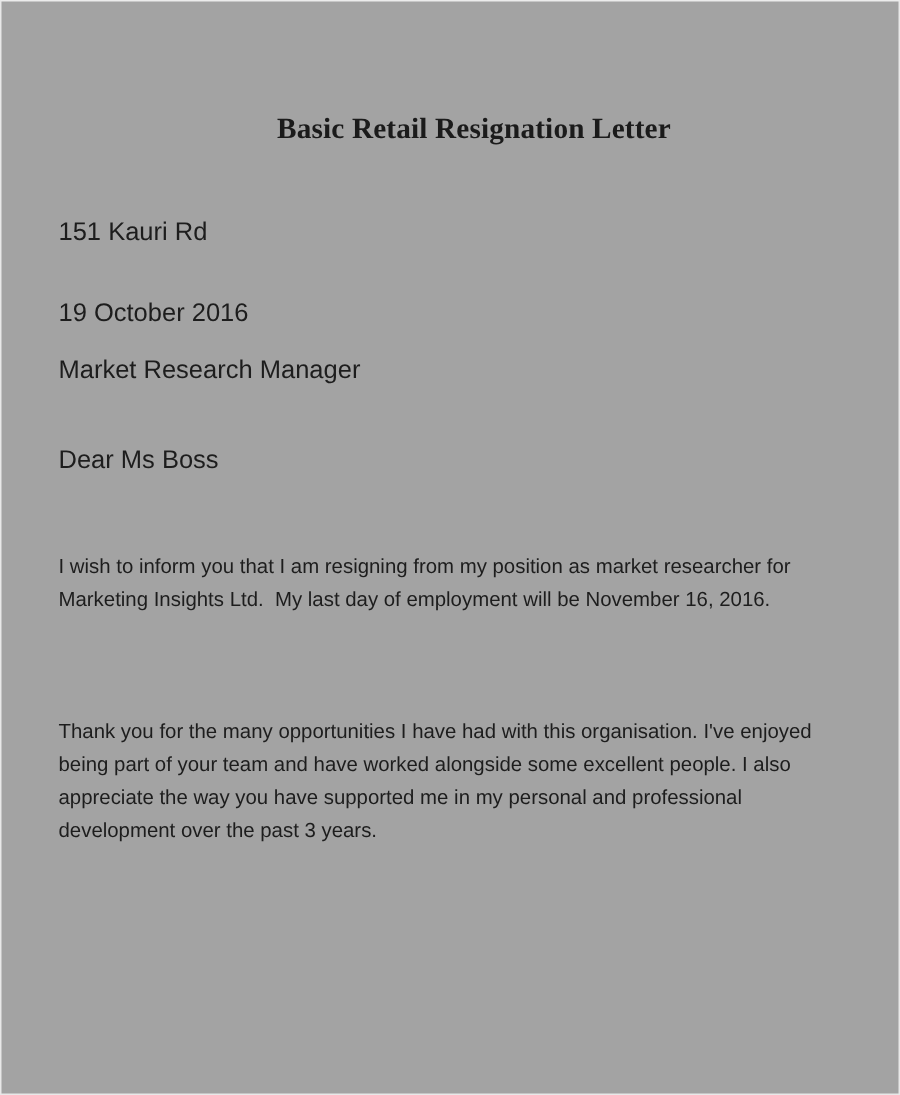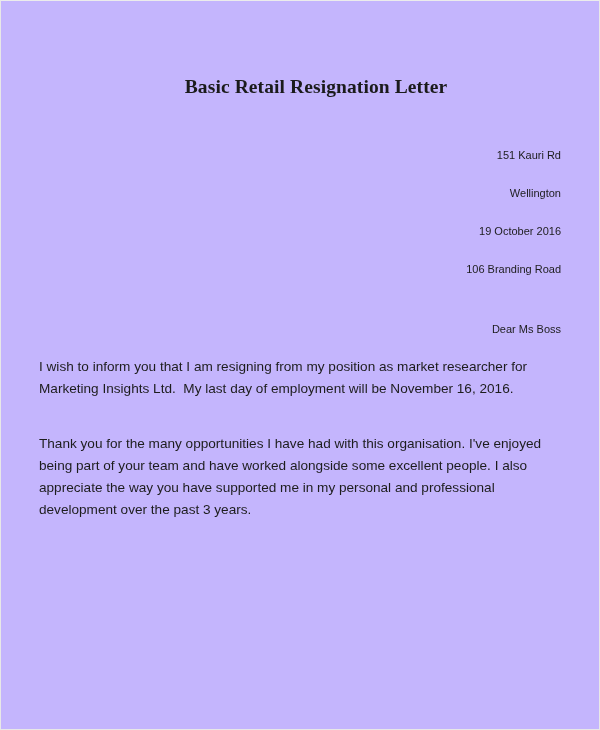--- a/index.html
+++ b/index.html
@@ -12,21 +12,21 @@
     background: #ffffff;
     font-family: "Liberation Sans", sans-serif;
     overflow: hidden;
   }
 
   .page {
     position: relative;
     box-sizing: border-box;
     width: 600px;
     height: 730px;
-    background: #c4b5fd;
+    background: #a3a3a3;
     border-left: 1px solid #e8e8e8;
     border-right: 1px solid #e8e8e8;
     border-top: 1px solid #ececec;
     border-bottom: 1px solid #e8e8e8;
     overflow: hidden;
   }
 
   .doc-title {
     position: absolute;
     left: 0;
@@ -43,62 +43,61 @@
   }
 
   .body-area {
     position: absolute;
     left: 38px;
     top: 143px;
     width: 522px;
   }
 
   .line {
-    font-size: 11px;
+    font-size: 17px;
     line-height: 22px;
     color: #1d1d1d;
     white-space: pre-wrap;
-    text-align: right;
   }
 
   .para {
     font-size: 13.6px;
     line-height: 22.3px;
     color: #1d1d1d;
     white-space: pre-wrap;
     text-align: left;
+    margin-top: 33px;
   }
 
   .gap-sm { height: 16px; }
   .gap-md { height: 16px; }
   .gap-xl { height: 38px; }
   .gap-para { height: 16px; }
 </style>
 </head>
 <body>
 
 <div class="page">
 
   <div class="doc-title">Basic Retail Resignation Letter</div>
 
   <div class="body-area">
 
     <div class="line">151 Kauri Rd</div>
 
     <div class="gap-sm"></div>
 
-    <div class="line">Wellington</div>
 
     <div class="gap-md"></div>
 
     <div class="line">19 October 2016</div>
 
     <div class="gap-md"></div>
 
-    <div class="line">106 Branding Road</div>
+    <div class="line">Market Research Manager</div>
 
     <div class="gap-xl"></div>
 
     <div class="line">Dear Ms Boss</div>
 
     <div class="gap-para"></div>
 
     <div class="para">I wish to inform you that I am resigning from my position as market researcher for Marketing Insights Ltd.  My last day of employment will be November 16, 2016.</div>
 
     <div class="gap-para"></div>

